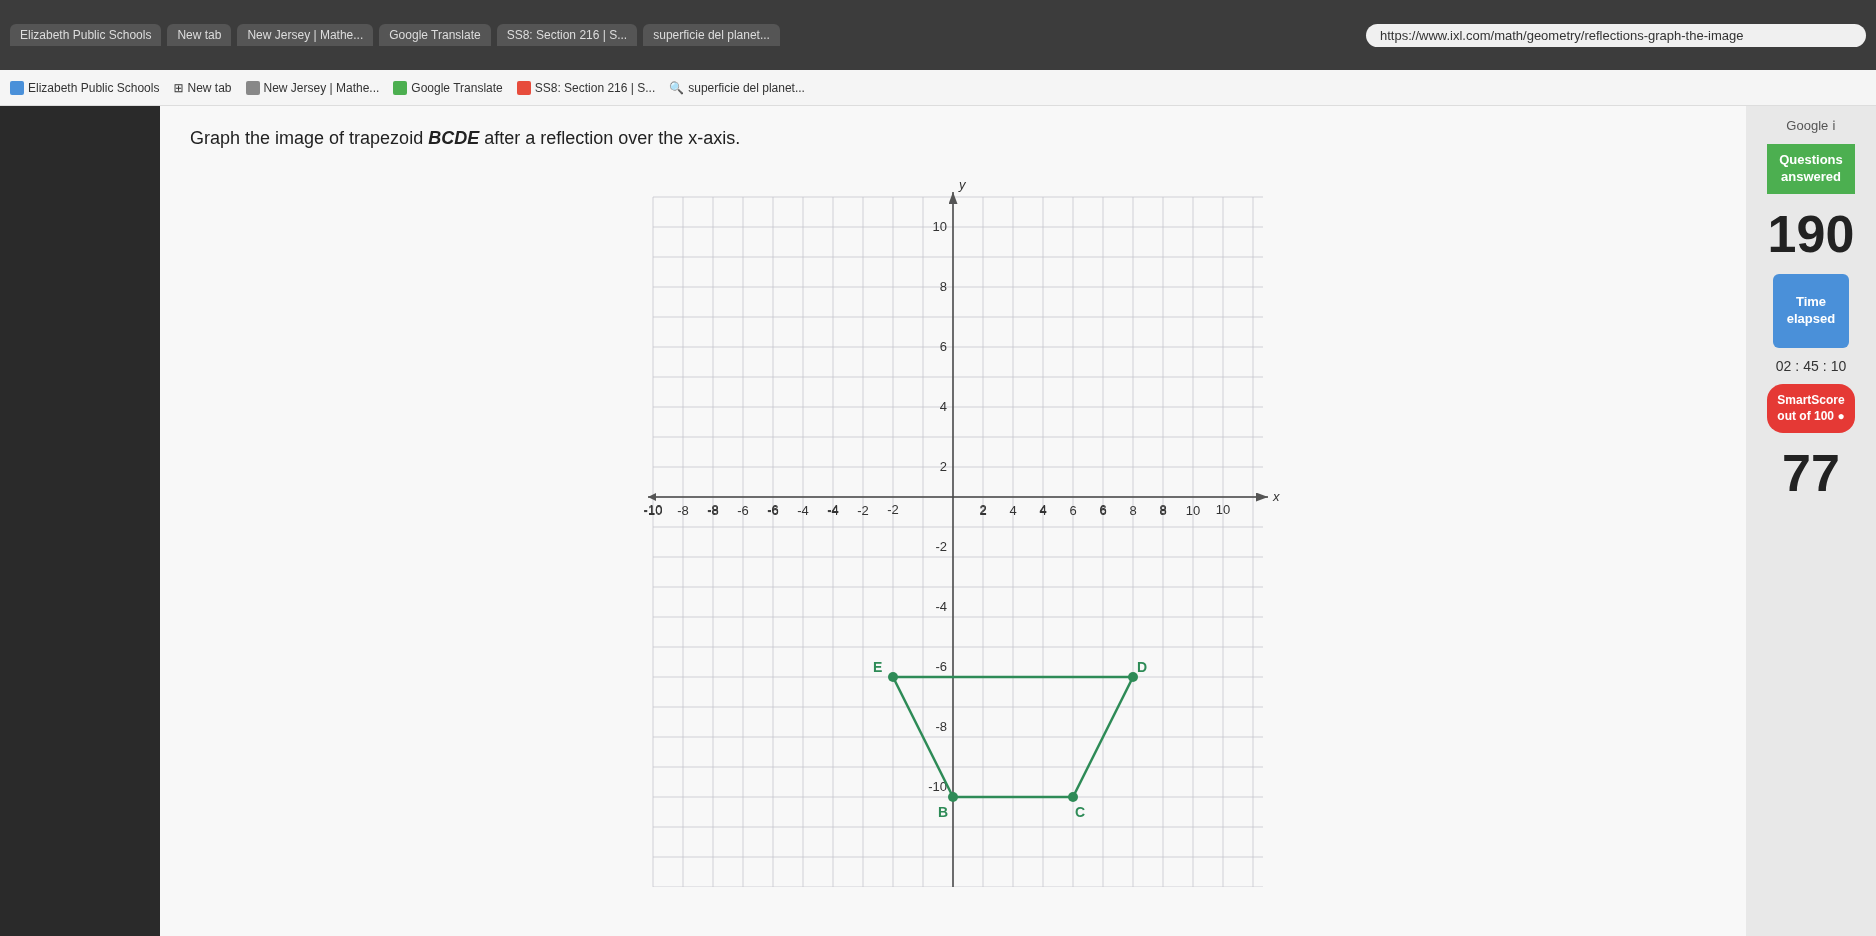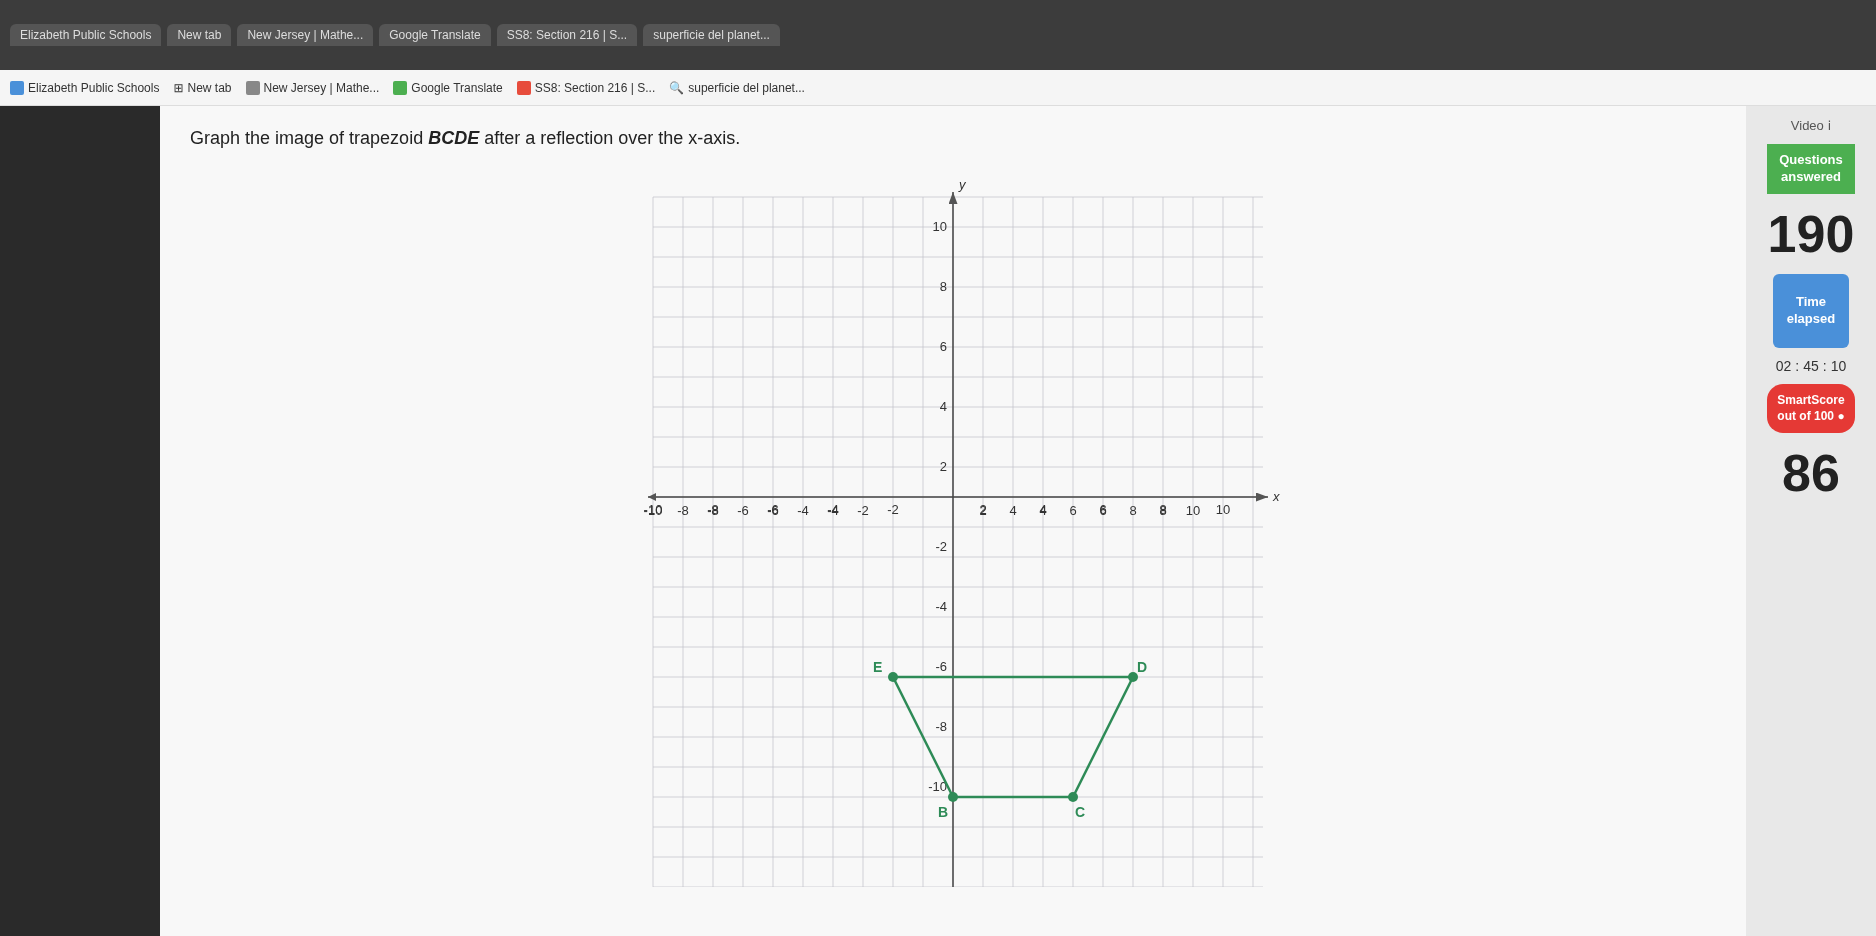--- a/index.html
+++ b/index.html
@@ -212,20 +212,23 @@
     </div>
     <div class="tab">
       <span>Google Translate</span>
     </div>
     <div class="tab">
       <span>SS8: Section 216 | S...</span>
     </div>
     <div class="tab">
       <span>superficie del planet...</span>
     </div>
+  </div>
+  <div class="address-bar">
+    <span>https://www.ixl.com/math/geometry/reflections-graph-the-image</span>
   </div>
 </div>
 
 <div class="bookmarks-bar">
   <div class="bookmark-item">
     <span class="bookmark-icon"></span>
     <span>Elizabeth Public Schools</span>
   </div>
   <div class="bookmark-item">
     <span>⊞</span>
@@ -402,21 +405,21 @@
           <text x="432" y="630">C</text>
           <text x="494" y="485">D</text>
           <text x="230" y="485">E</text>
         </g>
       </svg>
     </div>
   </div>
 
   <div class="right-panel">
     <button class="video-btn">
-      <span>Video</span>
+      <span>Google</span>
       <span>ℹ</span>
     </button>
 
     <button class="questions-answered-btn">
       <span>Questions<br>answered</span>
     </button>
 
     <div class="count-display">190</div>
 
     <button class="time-elapsed-btn">
@@ -429,15 +432,15 @@
       <span>45</span>
       <span>:</span>
       <span>10</span>
     </div>
 
     <button class="smart-score-btn">
       <span>SmartScore<br>out of 100</span>
       <span>●</span>
     </button>
 
-    <div class="score-display">86</div>
+    <div class="score-display">77</div>
   </div>
 </div>
 
 </body></html>

